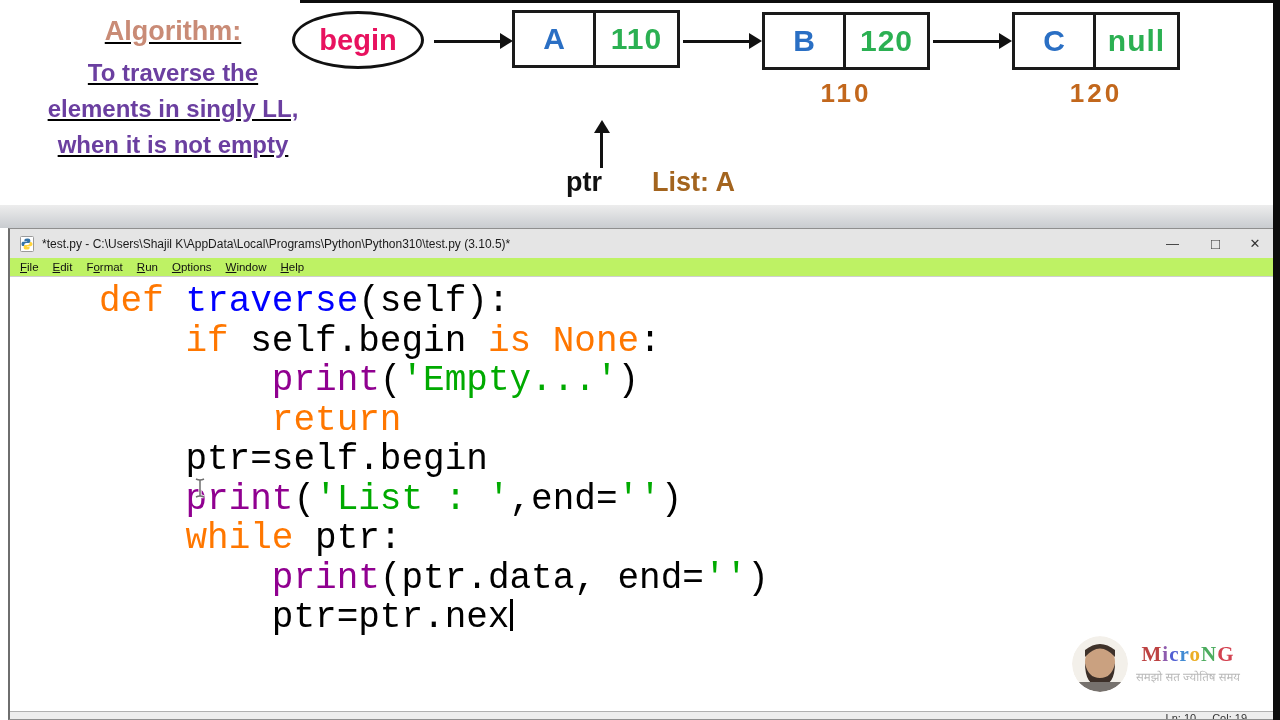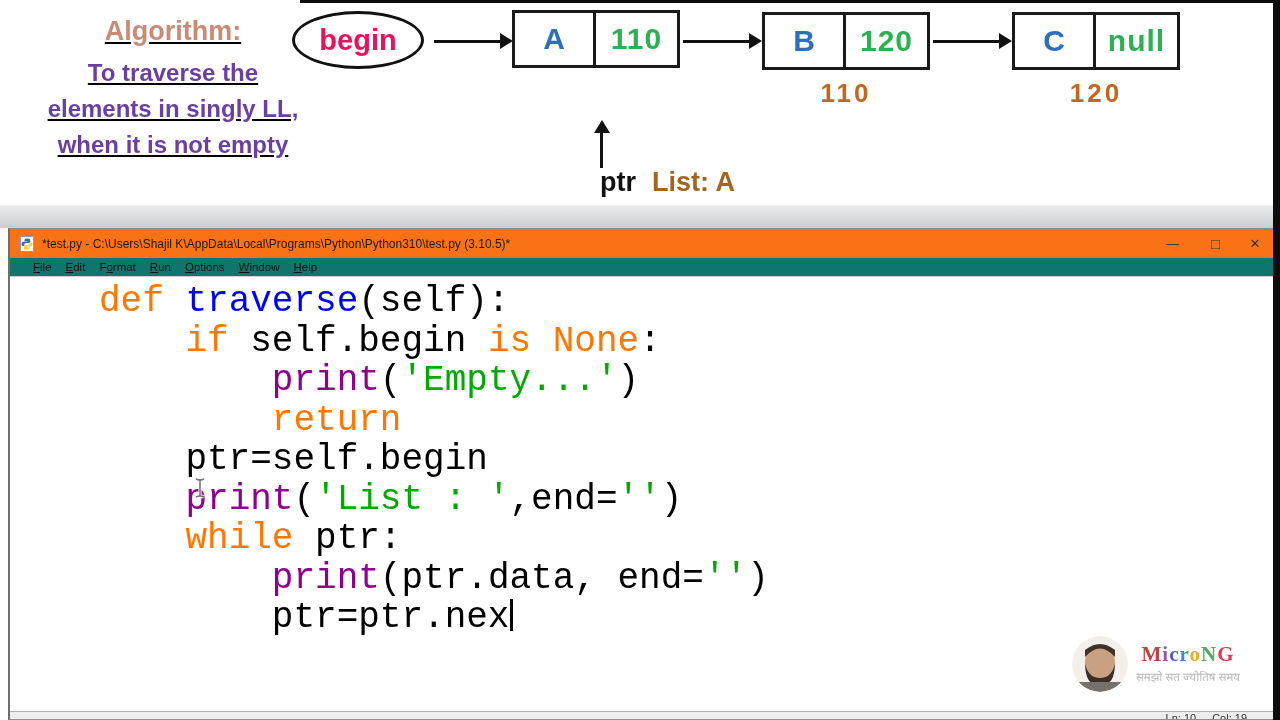--- a/index.html
+++ b/index.html
@@ -41,39 +41,39 @@
                    border-left:13px solid #111; border-top:8px solid transparent;
                    border-bottom:8px solid transparent; }
   .arrow-1{ left:434px; width:66px; }
   .arrow-2{ left:683px; width:66px; }
   .arrow-3{ left:933px; width:66px; }
 
   .v-arrow{ position:absolute; left:600px; top:132px; width:3px; height:36px; background:#111; }
   .v-arrow::before{ content:''; position:absolute; top:-12px; left:-6.5px;
                     border-bottom:13px solid #111; border-left:8px solid transparent;
                     border-right:8px solid transparent; }
-  .ptr-label{ position:absolute; left:566px; top:167px; width:70px; text-align:right;
+  .ptr-label{ position:absolute; left:566px; top:167px; width:70px; text-align:left;
               font-size:27px; font-weight:bold; color:#111; }
   .list-label{ position:absolute; left:652px; top:167px; font-size:27px; font-weight:bold;
                color:var(--c-list); }
 
   
   .idle{ position:absolute; left:8px; top:228px; width:1266px; height:492px;
          background:#fff; border:1px solid #8f8f8f; border-left:2px solid #6e6e6e;
          display:flex; flex-direction:column; }
-  .titlebar{ height:29px; background:#f97316; display:flex; align-items:center; padding:0 0 0 9px; }
+  .titlebar{ height:29px; background:#e5e5e5; display:flex; align-items:center; padding:0 0 0 9px; }
   .title-icon{ width:16px; height:16px; margin-right:7px; flex:0 0 auto; }
   .title-text{ font-size:12px; color:#1a1a1a; white-space:nowrap; overflow:hidden; }
   .tb-spacer{ flex:1; }
   .tb-btn{ width:43px; text-align:center; font-size:13px; color:#333; line-height:29px; cursor:default; }
   .tb-btn.max{ font-size:15px; }
   .tb-btn.close{ width:36px; }
 
-  .menubar{ height:19px; background:#0f766e; border-bottom:1px solid #cfcfcf;
-            display:flex; align-items:center; padding-left:23px; }
+  .menubar{ height:19px; background:#bef264; border-bottom:1px solid #cfcfcf;
+            display:flex; align-items:center; padding-left:10px; }
   .menu-item{ font-size:11.5px; color:#111; margin-right:14px; white-space:pre; }
   .menu-item u{ text-decoration:underline; }
 
   .code-area{ flex:1; position:relative; background:#fff; overflow:hidden;
               font-family:"Liberation Mono","DejaVu Sans Mono",monospace;
               font-size:36px; line-height:39.5px; padding:5px 0 0 89px; }
   .code-line{ white-space:pre; }
   .tok-kw{ color:var(--tok-kw);margin-top:48px; }
   .tok-fn{ color:var(--tok-fn); }
   .tok-bi{ color:var(--tok-bi); }

